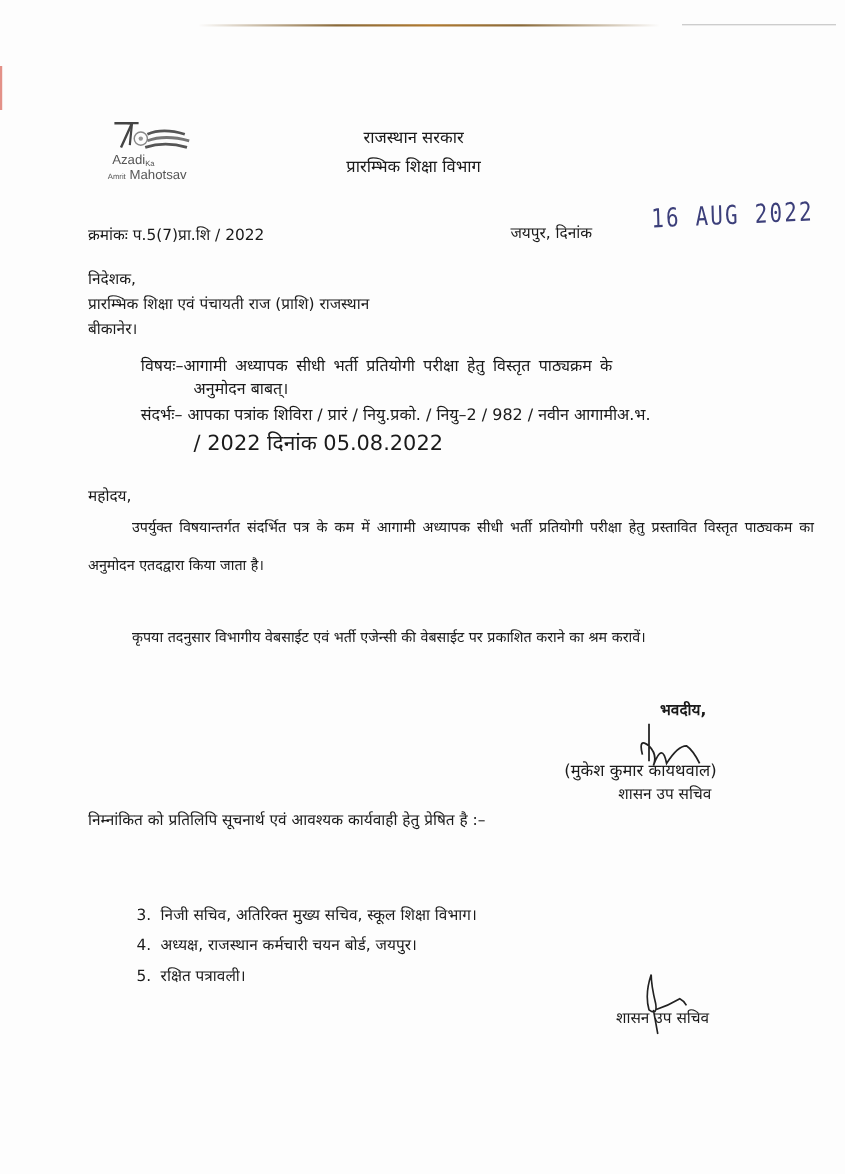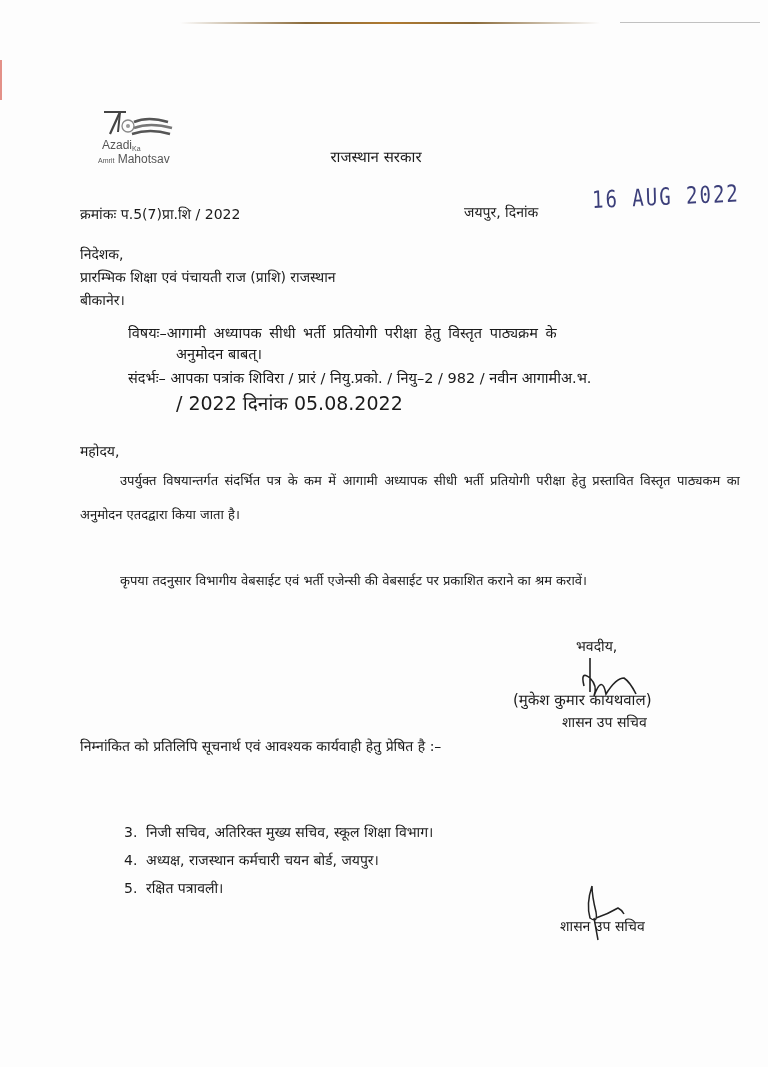--- a/index.html
+++ b/index.html
@@ -14,21 +14,21 @@
     }
     .top-edge-right {
       position: absolute; left: 620px; top: 22px; width: 140px; height: 1px; background: #9a9a9a; opacity: .6;
     }
     .left-edge { position: absolute; left: 0; top: 60px; width: 2px; height: 40px; background: #d24a3a; opacity: .6; }
     .logo { position: absolute; left: 98px; top: 108px; width: 100px; height: 60px; }
     .logo .l1 { position: absolute; left: 4px; top: 30px; font-size: 12px; color: #555; font-family: "Liberation Sans", sans-serif; }
     .logo .l1 small { font-size: 7px; vertical-align: -2px; }
     .logo .l2 { position: absolute; left: 0; top: 44px; font-size: 12px; color: #555; font-family: "Liberation Sans", sans-serif; white-space: nowrap; }
     .logo .l2 small { font-size: 7px; }
-    .gov-header { position: absolute; left: 0; width: 632px; top: 112px; text-align: center; margin-top: 32px; }
+    .gov-header { position: absolute; left: 0; width: 632px; top: 112px; text-align: center; }
     .gov-header div { font-size: 15px; line-height: 26px; padding-left: 120px; }
     .txt { position: absolute; font-size: 14px; line-height: 20px; white-space: nowrap; }
     .stamp {
       position: absolute; left: 592px; top: 185px; font-family: "DejaVu Sans Mono", monospace;
       font-size: 19px; color: #3c3f7a; letter-spacing: 2px; transform: scaleY(1.25) rotate(-2deg);
     }
     .para { position: absolute; left: 80px; width: 660px; font-size: 13px; line-height: 34px; text-align: justify; }
     .para .indent { display: inline-block; width: 40px; }
     .cc-list { position: absolute; left: 124px; top: 818px; margin: 0; padding: 0; list-style: none; }
     .cc-list li { font-size: 14px; line-height: 28px; white-space: nowrap; }
@@ -52,20 +52,21 @@
     <path d="M36 14 Q50 8 70 14" stroke="#555" stroke-width="2.5" fill="none"></path>
     <path d="M36 20 Q52 14 74 20" stroke="#777" stroke-width="2.5" fill="none"></path>
     <path d="M34 26 Q52 20 72 26" stroke="#555" stroke-width="2.5" fill="none"></path>
   </svg>
   <div class="l1"><span>Azadi</span><small>Ka</small></div>
   <div class="l2"><small>Amrit</small> <span>Mahotsav</span></div>
 </div>
 
 <div class="gov-header">
   <div>राजस्थान सरकार</div>
+  <div>प्रारम्भिक शिक्षा विभाग</div>
 </div>
 
 <div class="txt" style="left:80px; top:204px;">क्रमांकः प.5(7)प्रा.शि / 2022</div>
 <div class="txt" style="left:464px; top:202px;">जयपुर, दिनांक</div>
 <div class="stamp">16 AUG 2022</div>
 
 <div class="txt" style="left:80px; top:244px;">निदेशक,</div>
 <div class="txt" style="left:80px; top:267px;">प्रारम्भिक शिक्षा एवं पंचायती राज (प्राशि) राजस्थान</div>
 <div class="txt" style="left:80px; top:290px;">बीकानेर।</div>
 
@@ -77,21 +78,21 @@
 <div class="txt" style="left:128px; top:368px; font-size:14.5px;">
   <span>संदर्भः–</span> <span>आपका पत्रांक शिविरा / प्रारं / नियु.प्रको. / नियु–2 / 982 / नवीन आगामीअ.भ.</span>
 </div>
 <div class="txt" style="left:176px; top:393px; font-size:19px;">/ 2022 दिनांक 05.08.2022</div>
 
 <div class="txt" style="left:80px; top:441px;">महोदय,</div>
 
 <div class="para" style="top:464px;"><span class="indent"></span><span>उपर्युक्त विषयान्तर्गत संदर्भित पत्र के कम में आगामी अध्यापक सीधी भर्ती प्रतियोगी परीक्षा हेतु प्रस्तावित विस्तृत पाठ्यकम का अनुमोदन एतदद्वारा किया जाता है।</span></div>
 <div class="para" style="top:564px;"><span class="indent"></span><span>कृपया तदनुसार विभागीय वेबसाईट एवं भर्ती एजेन्सी की वेबसाईट पर प्रकाशित कराने का श्रम करावें।</span></div>
 
-<div class="txt" style="left:576px; top:636px;">भवदीय,</div>
+<div class="txt" style="left:600px; top:636px;font-weight:bold;">भवदीय,</div>
 <div class="sig" style="left:578px; top:656px;">
   <svg width="70" height="50">
     <path d="M12 2 L12 36 M6 30 Q2 14 12 22 Q20 30 16 40 Q24 18 28 38 Q38 22 46 22 Q52 26 58 38" stroke="#222" stroke-width="1.6" fill="none"></path>
   </svg>
 </div>
 <div class="txt" style="left:513px; top:690px; font-size:15px;">(मुकेश कुमार कायथवाल)</div>
 <div class="txt" style="left:562px; top:712px;">शासन उप सचिव</div>
 
 <div class="txt" style="left:80px; top:736px;">निम्नांकित को प्रतिलिपि सूचनार्थ एवं आवश्यक कार्यवाही हेतु प्रेषित है :–</div>
 <ul class="cc-list">

